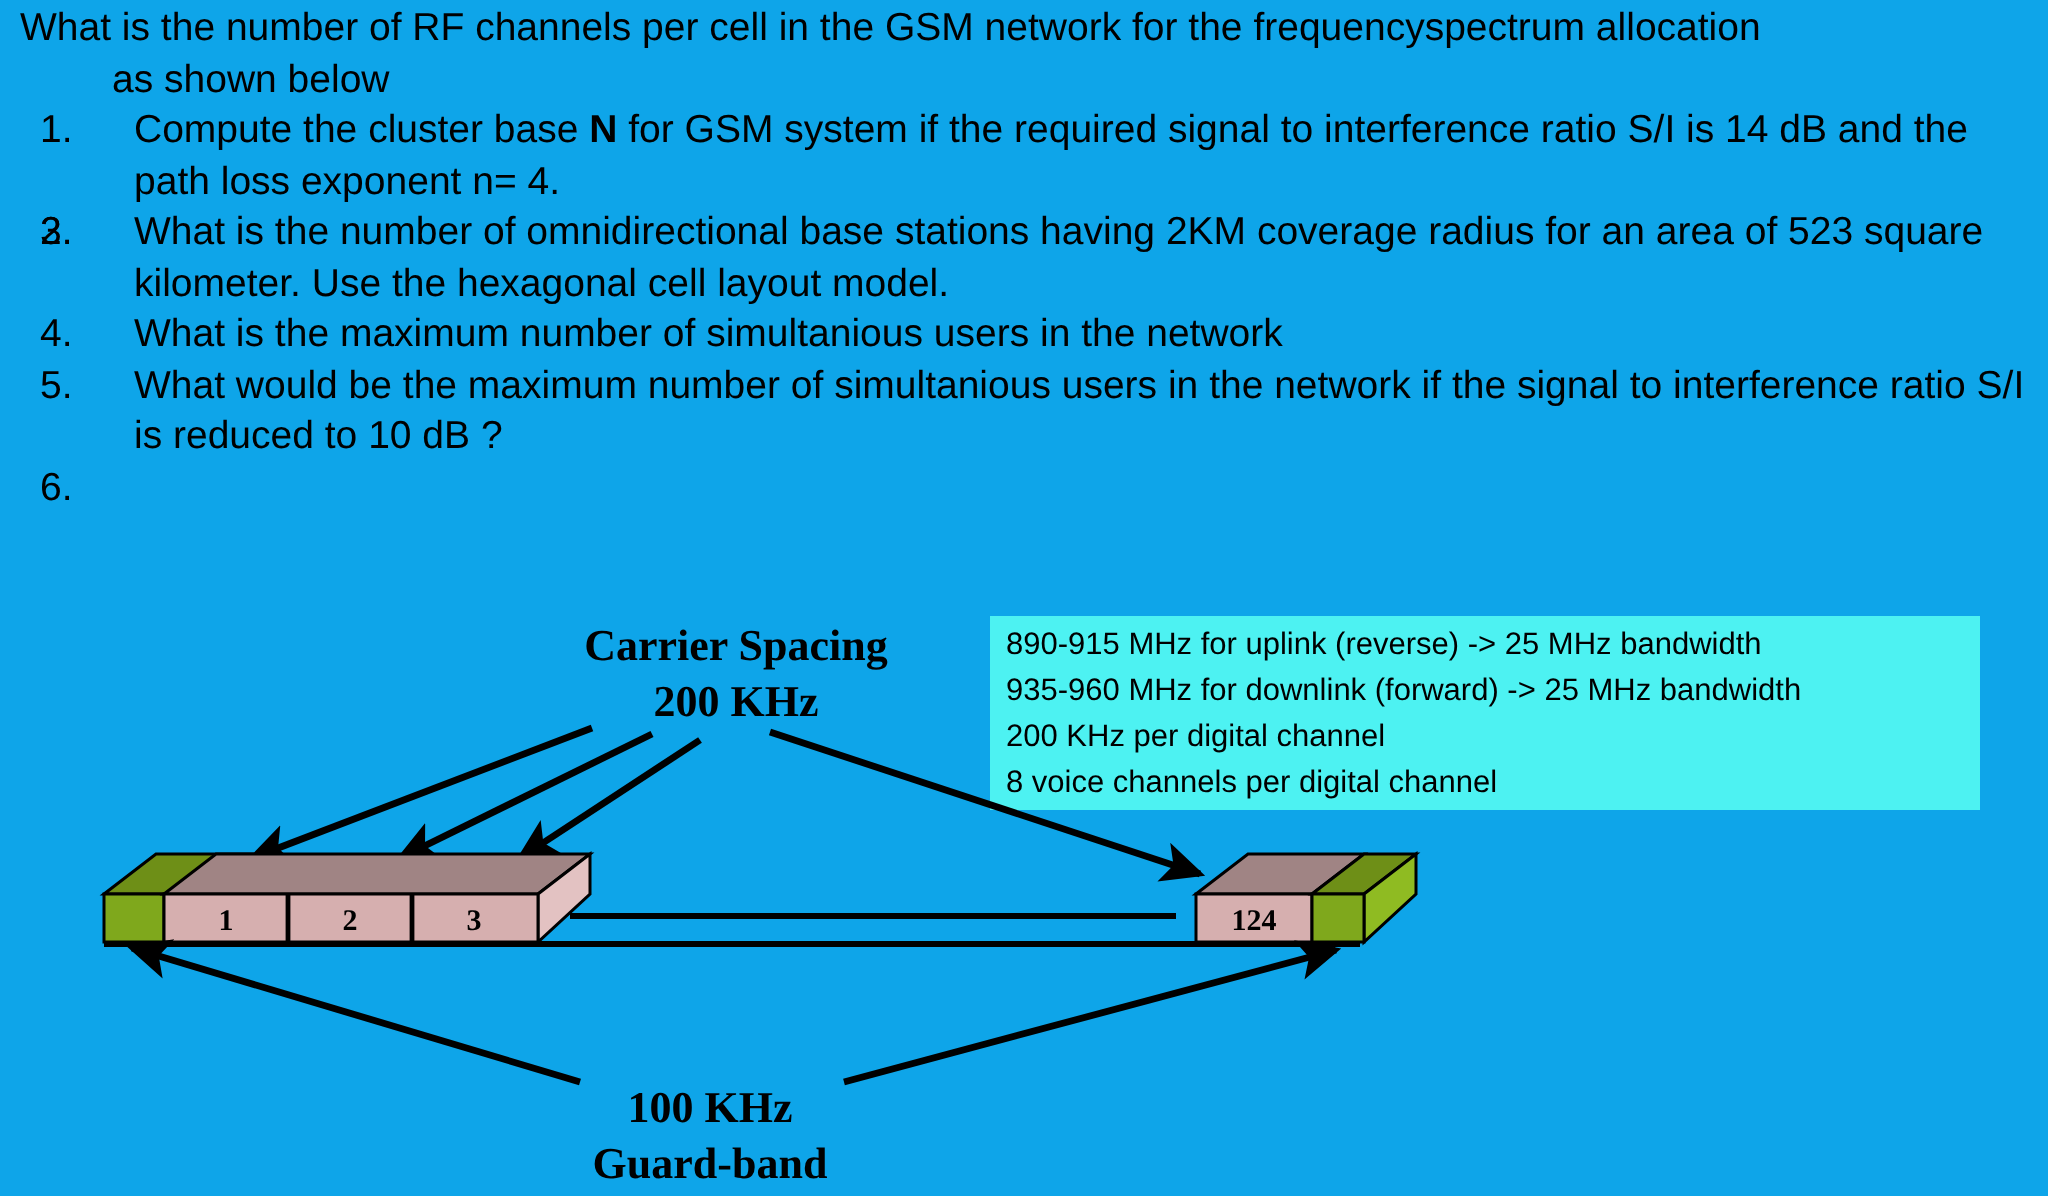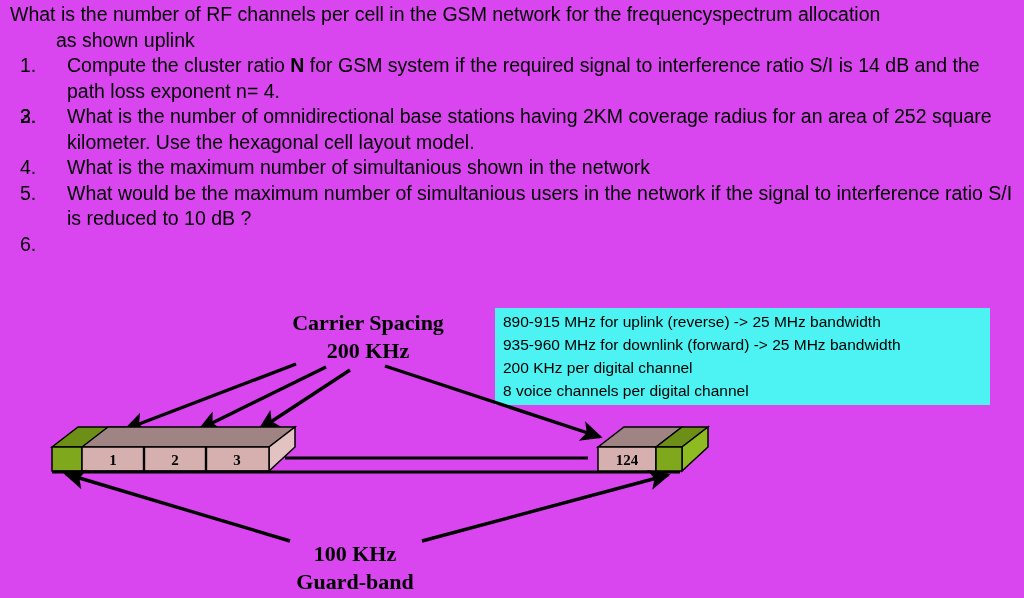--- a/index.html
+++ b/index.html
@@ -4,21 +4,21 @@
 <style>
   html, body {
     margin: 0;
     padding: 0;
     background: #ffffff;
   }
   #page {
     position: relative;
     width: 1024px;
     height: 598px;
-    background: #d946ef;
+    background: #0ea5e9;
     overflow: hidden;
     font-family: "Liberation Sans", sans-serif;
     color: #000000;
   }
 
   
   #question-block {
     position: absolute;
     left: 10px;
     top: 2px;
@@ -76,35 +76,35 @@
 </style>
 </head>
 <body>
 
 <div id="page">
 
   <div id="question-block">
 
     <p class="intro">
       <span>What is the number of RF channels per cell in the GSM network for the frequencyspectrum allocation</span>
-      <span class="cont">as shown uplink</span>
+      <span class="cont">as shown below</span>
     </p>
 
     <ol class="qlist">
       <li>
-        <span class="num">1.</span><span>Compute the cluster ratio </span><span class="b">N</span><span> for GSM system if the required signal to interference ratio S/I is 14 dB and the path loss exponent n= 4.</span>
+        <span class="num">1.</span><span>Compute the cluster base </span><span class="b">N</span><span> for GSM system if the required signal to interference ratio S/I is 14 dB and the path loss exponent n= 4.</span>
       </li>
       <li>
         <span class="num">2.</span>
       </li>
       <li>
-        <span class="num">3.</span><span>What is the number of omnidirectional base stations having 2KM coverage radius for an area of 252 square kilometer. Use the hexagonal cell layout model.</span>
+        <span class="num">3.</span><span>What is the number of omnidirectional base stations having 2KM coverage radius for an area of 523 square kilometer. Use the hexagonal cell layout model.</span>
       </li>
       <li>
-        <span class="num">4.</span><span>What is the maximum number of simultanious shown in the network</span>
+        <span class="num">4.</span><span>What is the maximum number of simultanious users in the network</span>
       </li>
       <li>
         <span class="num">5.</span><span>What would be the maximum number of simultanious users in the network if the signal to interference ratio S/I is reduced to 10 dB ?</span>
       </li>
       <li>
         <span class="num">6.</span>
       </li>
     </ol>
   </div>
 

